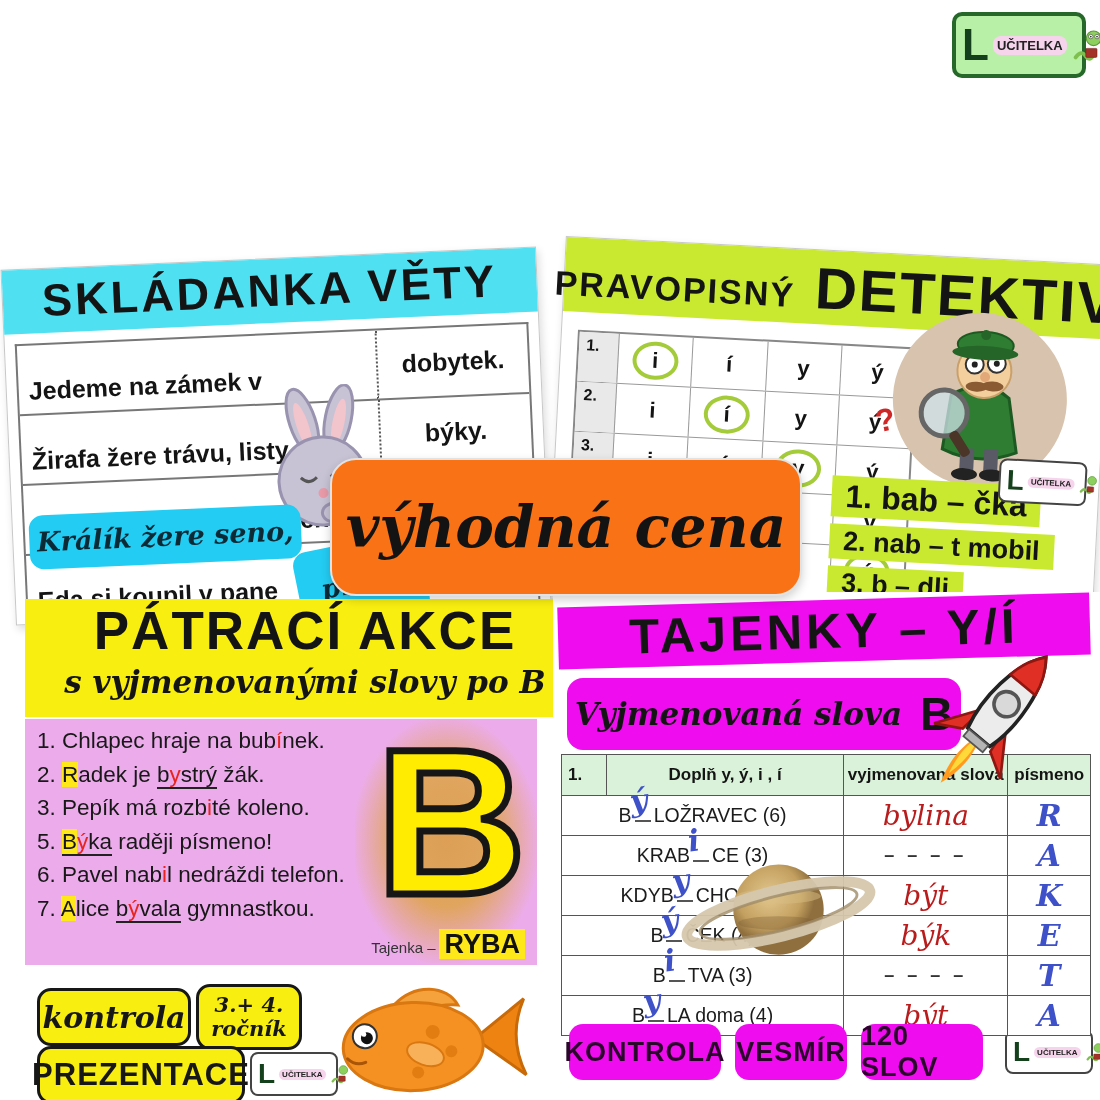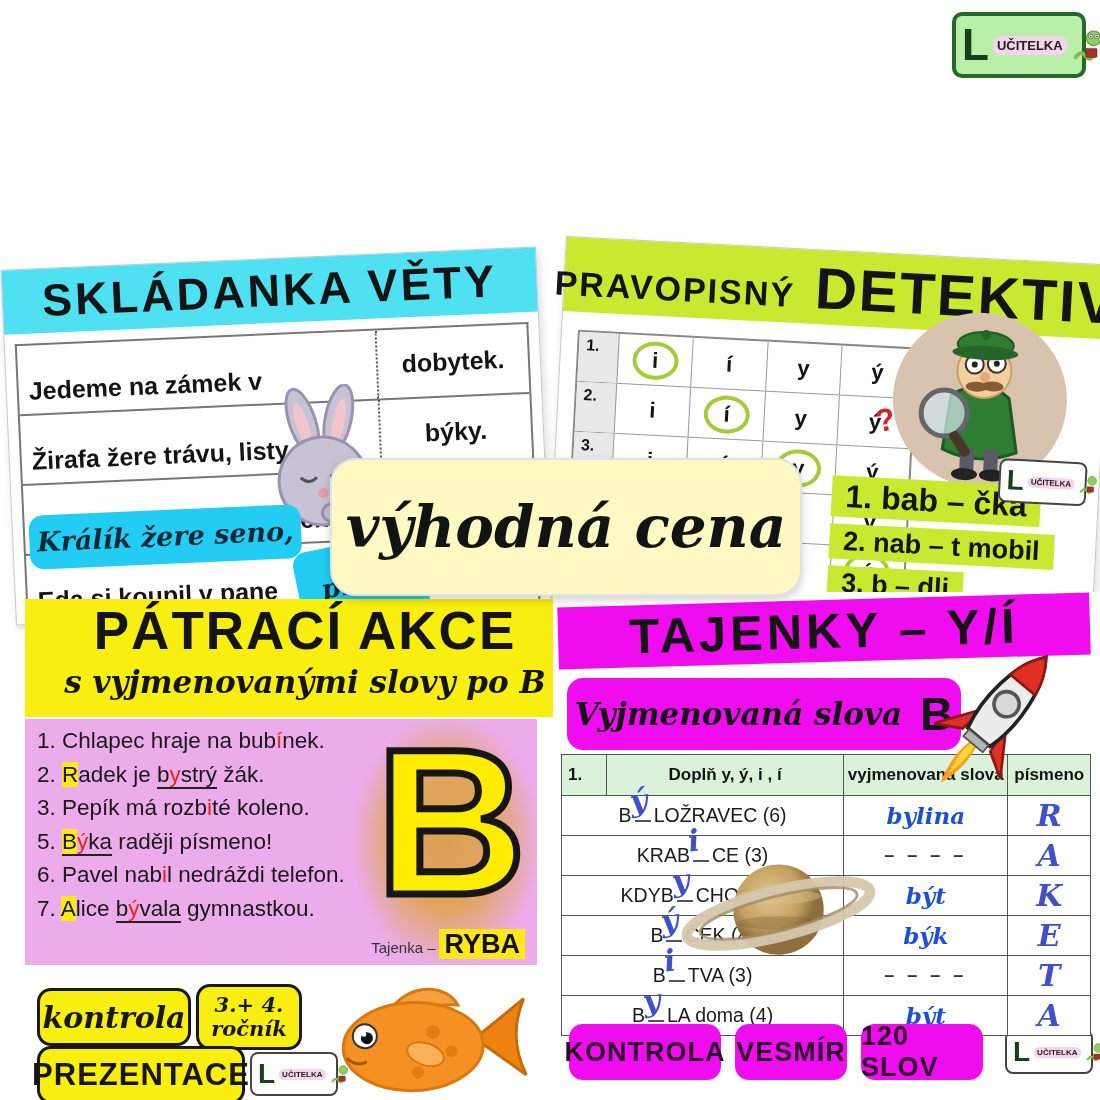--- a/index.html
+++ b/index.html
@@ -61,21 +61,21 @@
   .ring{width:46px;height:38px;border:4px solid #a4cc3a;border-radius:50%;display:flex;
         align-items:center;justify-content:center;box-sizing:border-box;}
   .det-circle{position:absolute;left:334px;top:54px;width:174px;height:174px;border-radius:50%;background:#d8c4ae;}
   .qmark{position:absolute;left:318px;top:148px;color:#cf2727;font-size:32px;font-weight:900;transform:rotate(-14deg);z-index:4;}
   .det-logo{left:444px;top:198px;z-index:5;}
   .det-bars{position:absolute;left:278px;top:224px;display:flex;flex-direction:column;gap:7px;align-items:flex-start;}
   .bar{background:#c8e92f;padding:2px 14px;font-weight:800;font-size:27px;white-space:nowrap;}
   .bar:first-child{font-size:32px;}
 
   
-  .price{position:absolute;left:330px;top:458px;width:468px;height:134px;background:#fef9c3;
+  .price{position:absolute;left:330px;top:458px;width:468px;height:134px;background:#f97316;
          border:2px solid #e2e2e2;border-radius:26px;box-shadow:0 4px 10px rgba(0,0,0,.18);
          display:flex;align-items:center;justify-content:center;font-size:58px;z-index:40;color:#131313;}
 
   
   .pat-head{position:absolute;left:25px;top:599px;width:512px;height:118px;background:#f8ee10;z-index:30;text-align:center;padding-left:24px;}
   .pat-title{font-size:53px;font-weight:900;line-height:64px;letter-spacing:2px;}
   .pat-sub{font-size:31px;line-height:38px;}
   .pink{position:absolute;left:25px;top:719px;width:512px;height:246px;background:#ecacec;z-index:30;}
   .sentences{position:absolute;left:12px;top:5px;width:370px;z-index:3;}
   .sent{font-size:22.5px;line-height:33.5px;color:#181818;white-space:nowrap;}
@@ -111,21 +111,21 @@
   .tt th{background:#d9f2d9;font-size:17px;font-weight:700;height:38px;}
   .tt th.cnum{width:38px;text-align:left;padding-left:6px;}
   .tt th.cfill{width:242px;}
   .tt th.cans{width:164px;}
   .tt th.clet{width:80px;}
   .tt td{height:37px;text-align:center;}
   .tt .tt-word{font-size:19.5px;font-weight:500;color:#1c1c1c;}
   .blank{display:inline-block;width:16px;height:13px;border-bottom:2px solid #555;position:relative;margin:0 3px;}
   .ins{position:absolute;left:-5px;top:-24px;font-family:"DejaVu Serif",serif;font-style:italic;font-weight:700;
        font-size:30px;color:#3f51c9;transform:rotate(-8deg);}
-  .tt-ans.word{font-family:"DejaVu Serif",serif;font-style:italic;font-weight:700;font-size:23px;color:#1d4ed8;}
+  .tt-ans.word{font-family:"DejaVu Serif",serif;font-style:italic;font-weight:400;font-size:28px;color:#b91c1c;}
   .tt-ans.dash{letter-spacing:4px;color:#333;font-weight:700;font-size:18px;}
   .tt-let{font-family:"DejaVu Serif",serif;font-style:italic;font-weight:700;font-size:30px;color:#3f51c9;}
   .saturn{position:absolute;left:118px;top:258px;z-index:6;}
   .btn-m{position:absolute;top:432px;height:56px;background:#ef0cef;border-radius:14px;z-index:7;
          display:flex;align-items:center;justify-content:center;font-weight:900;font-size:27px;letter-spacing:1px;color:#2a062a;}
   .bm-0{left:16px;width:152px;}
   .bm-1{left:182px;width:112px;}
   .bm-2{left:308px;width:122px;}
   .taj-logo{left:452px;top:438px;}
 </style>

